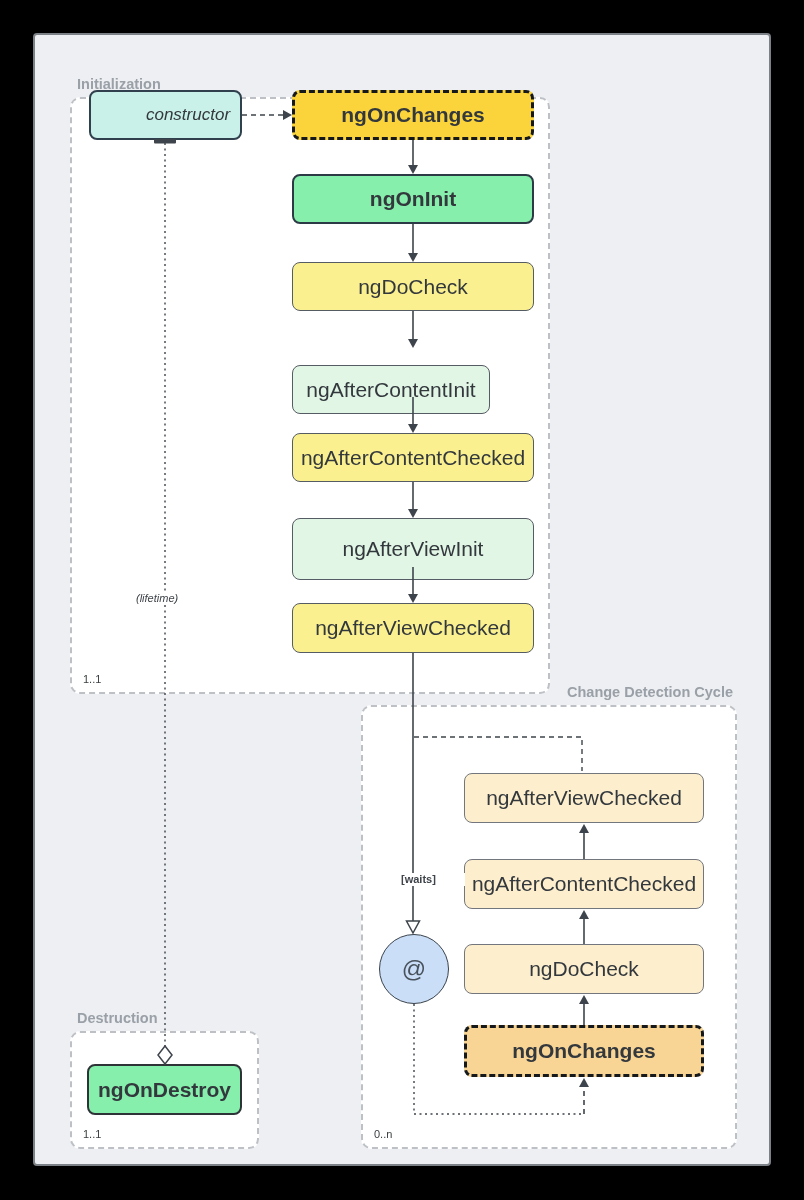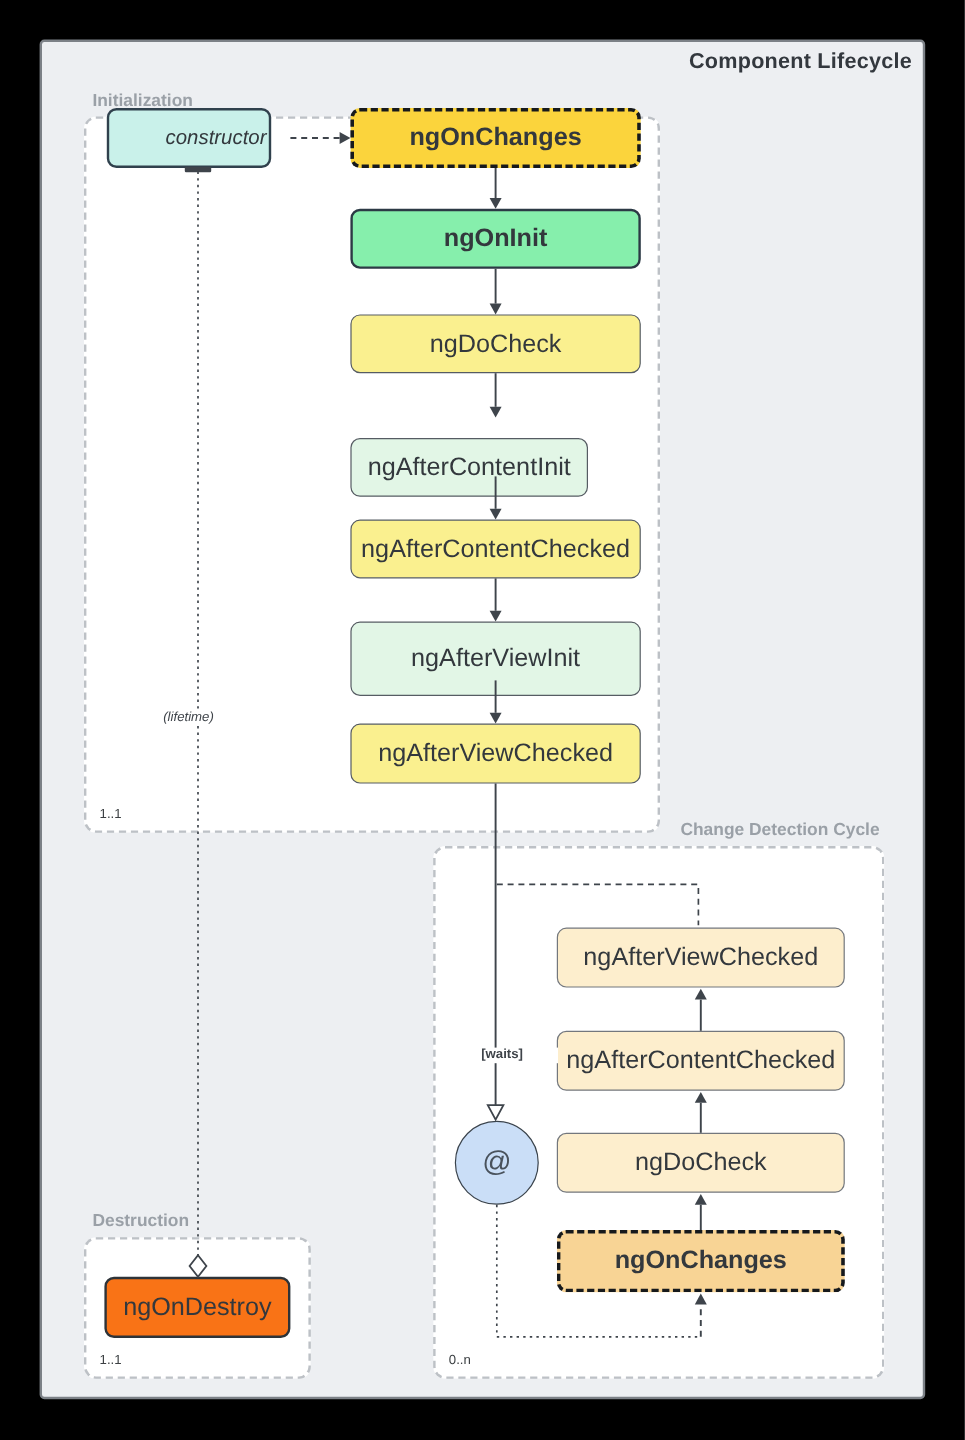--- a/index.html
+++ b/index.html
@@ -38,27 +38,27 @@
     display:flex; align-items:center; justify-content:center;
     border-radius:8px; font-size:21px; color:#33383d; text-align:center;
   }
   .teal    { background:#c9f1ea; border:2px solid #30414d; font-style:italic; font-size:17px; }
   .gold    { background:#fbd43c; border:3px dashed #16191c; font-weight:bold; }
   .green   { background:#86efac; border:2.5px solid #2c3a45; font-weight:bold; }
   .yellow  { background:#faf08f; border:1.5px solid #565c63; }
   .ltgreen { background:#e2f6e6; border:1.5px solid #565c63; }
   .cream   { background:#fdeecd; border:1.5px solid #73777d; }
   .orange  { background:#f8d495; border:3px dashed #16191c; font-weight:bold; }
-  .pink    { background:#f97316; border:2.5px solid #2e3338; font-weight:normal; }
+  .pink    { background:#86efac; border:2.5px solid #2e3338; font-weight:bold; }
   .circleNode {
     background:#cadef7; border:1.5px solid #3a434c; border-radius:50%;
     font-size:24px; color:#49525c;
   }
   
-  .n-constructor  { left:54px;  top:55px;  width:137px; height:50px;padding-left:45px; }
+  .n-constructor  { left:54px;  top:55px;  width:153px; height:50px;padding-left:45px; }
   .n-i-changes    { left:257px; top:55px;  width:242px; height:50px; }
   .n-i-init       { left:257px; top:139px; width:242px; height:50px; }
   .n-i-docheck    { left:257px; top:227px; width:242px; height:49px; }
   .n-i-acinit     { left:257px; top:313px; width:198px; height:49px;margin-top:17px; }
   .n-i-acchecked  { left:257px; top:398px; width:242px; height:49px; }
   .n-i-avinit     { left:257px; top:483px; width:242px; height:62px; }
   .n-i-avchecked  { left:257px; top:568px; width:242px; height:50px; }
   .n-c-avchecked  { left:429px; top:738px; width:240px; height:50px; }
   .n-c-acchecked  { left:429px; top:824px; width:240px; height:50px; }
   .n-c-docheck    { left:429px; top:909px; width:240px; height:50px; }
@@ -74,21 +74,20 @@
     background:#ffffff; text-align:left; line-height:13px;
   }
   .ann-lifetime { left:101px; top:557px; width:58px; font-style:italic; }
   .ann-waits    { left:366px; top:838px; width:64px; font-weight:bold; }
 </style>
 </head>
 <body>
 
 <div class="canvas">
 
-  <div class="title">Component Lifecycle</div>
 
   <div class="group g-init">
     <div class="group-label">Initialization</div>
     <div class="mult">1..1</div>
   </div>
   <div class="group g-cd">
     <div class="group-label right">Change Detection Cycle</div>
     <div class="mult">0..n</div>
   </div>
   <div class="group g-destr">

